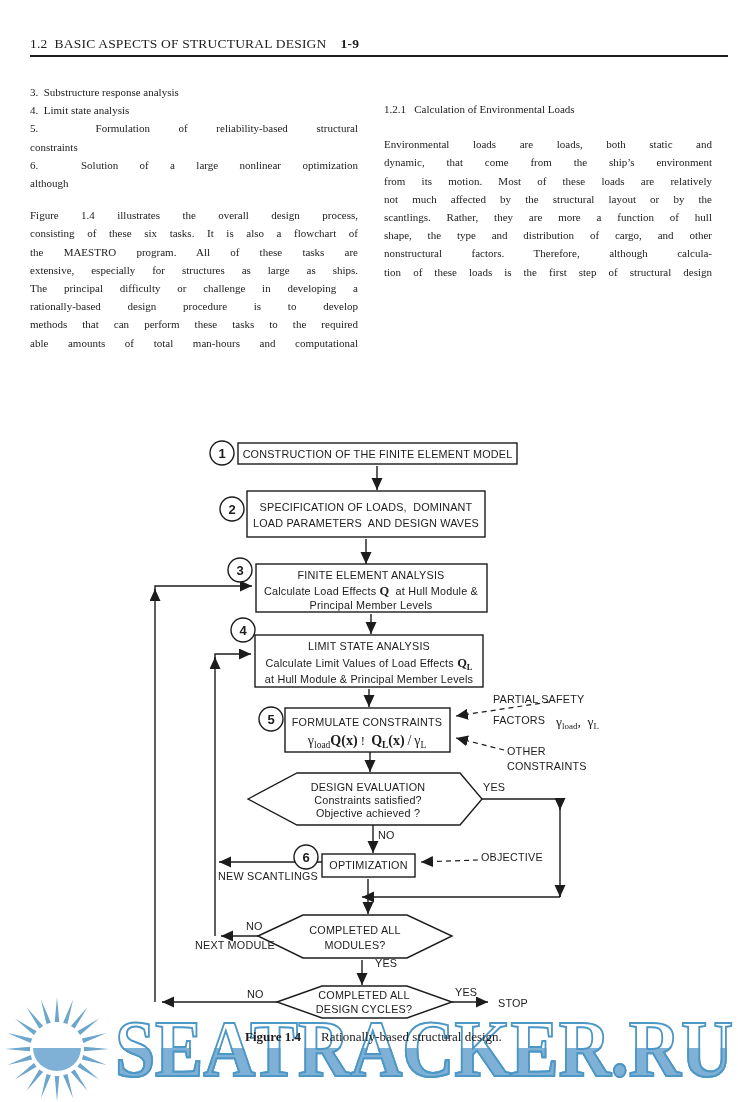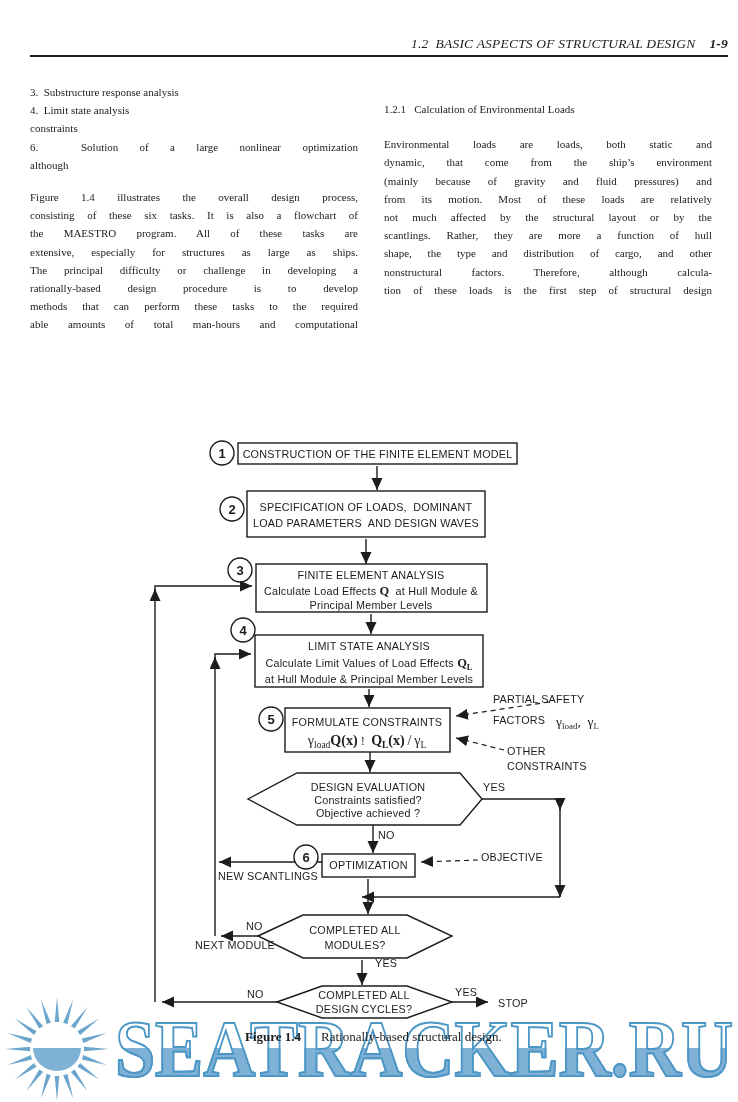--- a/index.html
+++ b/index.html
@@ -8,21 +8,21 @@
     --wm-fill:#7eb1d5;
     --wm-rays:#6ca6cc;
   }
   html,body{margin:0;padding:0}
   body{
     width:738px;height:1102px;position:relative;background:#fff;
     font-family:"Liberation Serif",serif;color:var(--ink);overflow:hidden;
   }
   .page-header{
     position:absolute;top:36px;left:30px;width:698px;
-    text-align:right;font-size:13.5px;letter-spacing:.2px;white-space:nowrap;font-style:italic;
+    text-align:left;font-size:13.5px;letter-spacing:.2px;white-space:nowrap;
   }
   .page-header .pgnum{font-weight:bold;margin-left:14px}
   .rule{position:absolute;top:55px;left:30px;width:698px;height:1.6px;background:var(--ink)}
   .col{position:absolute;top:83px;width:328px;font-size:11px;line-height:18.2px}
   .col-left{left:30px}
   .col-right{left:384px}
   .line{text-align:justify;text-align-last:auto}
   .line.just{text-align-last:justify}
   .spacer{height:14px}
   .subheading{font-weight:normal;margin:17px 0;white-space:nowrap}
@@ -42,20 +42,21 @@
 <div class="page-header">
   <span>1.2&nbsp; BASIC ASPECTS OF STRUCTURAL DESIGN</span><span class="pgnum">1-9</span>
 </div>
 <div class="rule"></div>
 
 <div class="col col-left">
   <div>
 
   <div class="line">3.&nbsp;&nbsp;Substructure response analysis</div>
       <div class="line">4.&nbsp;&nbsp;Limit state analysis</div>
+      <div class="line just">5.&nbsp;&nbsp;Formulation of reliability-based structural</div>
       <div class="line">constraints</div>
       <div class="line just">6.&nbsp;&nbsp;Solution of a large nonlinear optimization</div>
       <div class="line">although</div>
     </div>
   <div class="spacer"></div>
   <div>
 
   <div class="line just">Figure 1.4 illustrates the overall design process,</div>
       <div class="line just">consisting of these six tasks. It is also a flowchart of</div>
       <div class="line just">the MAESTRO program. All of these tasks are</div>
@@ -66,21 +67,20 @@
       <div class="line just">able amounts of total man-hours and computational</div>
     </div>
 </div>
 
 <div class="col col-right">
   <div class="subheading">1.2.1&nbsp;&nbsp;&nbsp;Calculation of Environmental Loads</div>
   <div>
 
   <div class="line just">Environmental loads are loads, both static and</div>
       <div class="line just">dynamic, that come from the ship’s environment</div>
-      <div class="line just">(mainly because of gravity and fluid pressures) and</div>
       <div class="line just">from its motion. Most of these loads are relatively</div>
       <div class="line just">not much affected by the structural layout or by the</div>
       <div class="line just">scantlings. Rather, they are more a function of hull</div>
       <div class="line just">shape, the type and distribution of cargo, and other</div>
       <div class="line just">nonstructural factors. Therefore, although calcula-</div>
       <div class="line just">tion of these loads is the first step of structural design</div>
     </div>
 </div>
 
 <svg width="738" height="1102" viewBox="0 0 738 1102">

